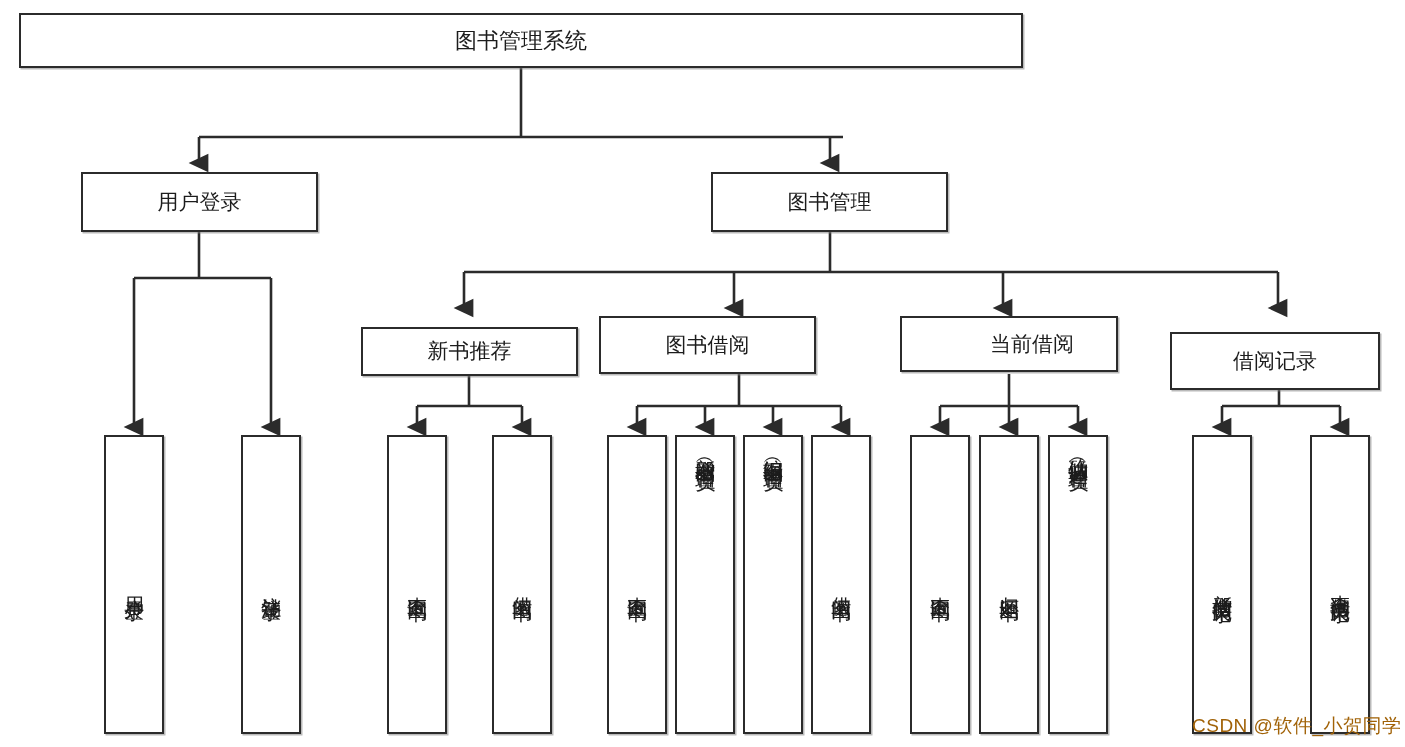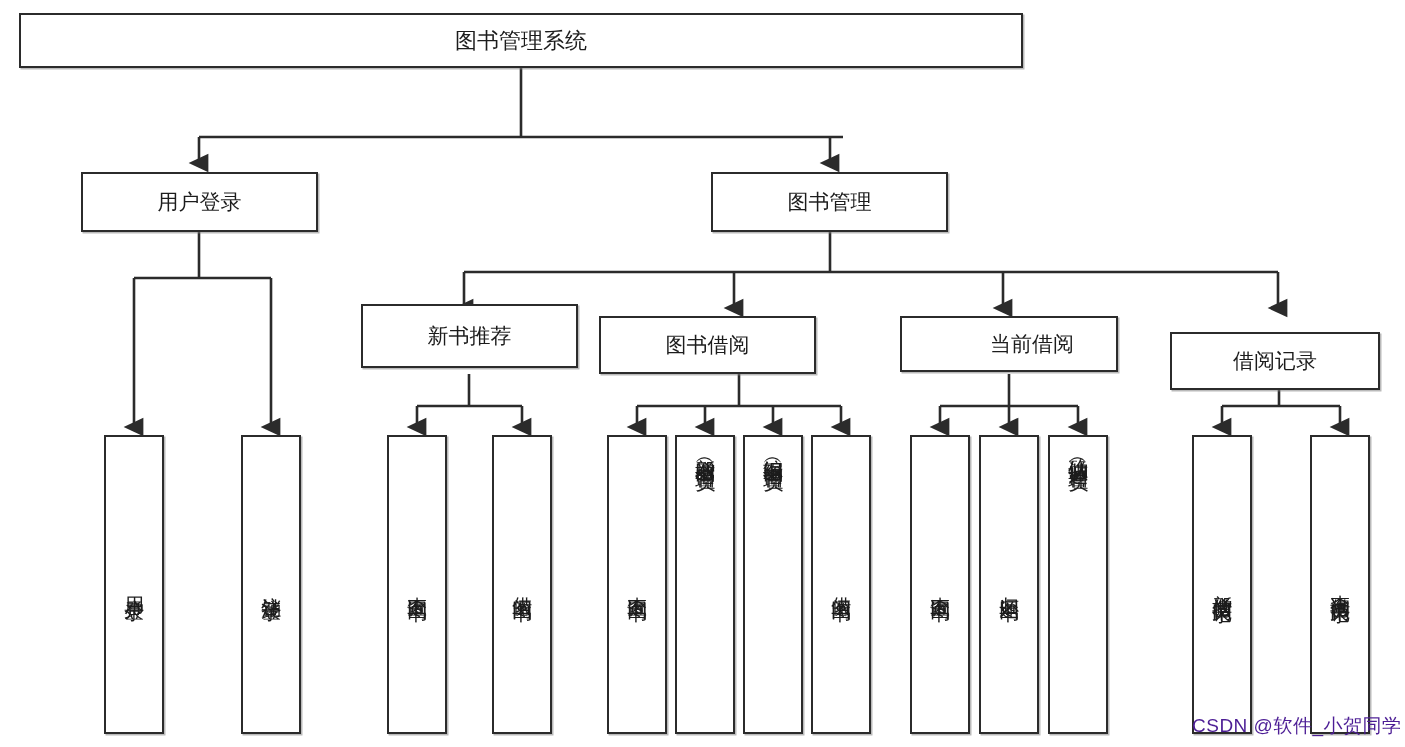--- a/index.html
+++ b/index.html
@@ -58,21 +58,21 @@
     letter-spacing: 2px;
     white-space: nowrap;
     max-height: 100%;
   }
   .node-box.vertical.centered {
     align-items: center;
     padding-top: 0;
   }
   .watermark {
     position: absolute;
-    color: #4c1d95;
+    color: #a16207;
     font-size: 19px;
     letter-spacing: 0.5px;
     white-space: nowrap;
     pointer-events: none;
   }
 </style>
 </head>
 <body>
 
 <div id="diagram-root">
@@ -131,21 +131,21 @@
     <span class="node-label">图书管理系统</span>
   </div>
 
   <div class="node-box horizontal" style="left:81px; top:172px; width:237px; height:60px;">
     <span class="node-label">用户登录</span>
   </div>
   <div class="node-box horizontal" style="left:711px; top:172px; width:237px; height:60px;justify-content:center;">
     <span class="node-label">图书管理</span>
   </div>
 
-  <div class="node-box horizontal" style="left:361px; top:304px; width:217px; height:64px;align-items:center;">
+  <div class="node-box horizontal" style="left:361px; top:327px; width:217px; height:49px;align-items:center;">
     <span class="node-label">新书推荐</span>
   </div>
   <div class="node-box horizontal" style="left:599px; top:316px; width:217px; height:58px;">
     <span class="node-label">图书借阅</span>
   </div>
   <div class="node-box horizontal" style="left:900px; top:316px; width:218px; height:56px;padding-left:46px;">
     <span class="node-label">当前借阅</span>
   </div>
   <div class="node-box horizontal" style="left:1170px; top:332px; width:210px; height:58px;">
     <span class="node-label">借阅记录</span>

